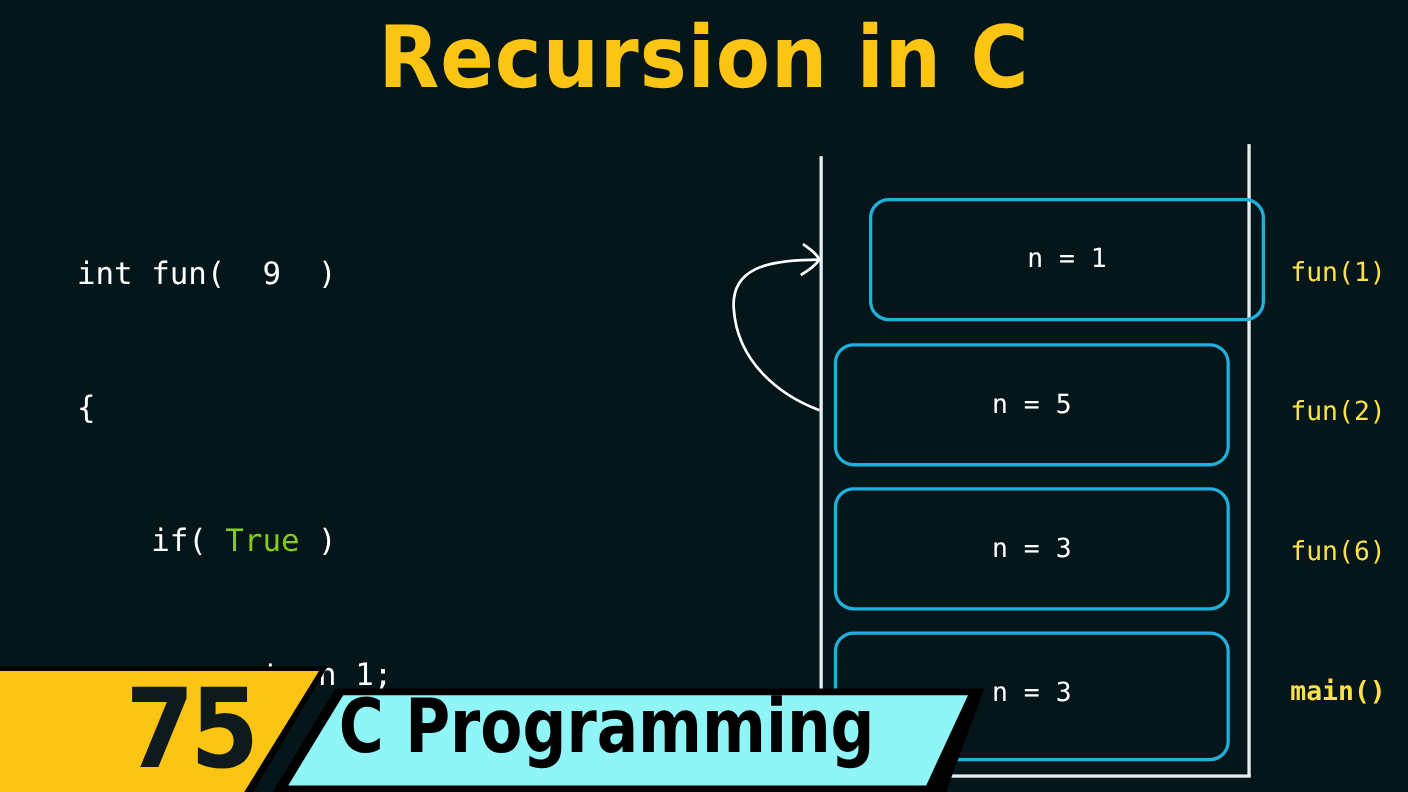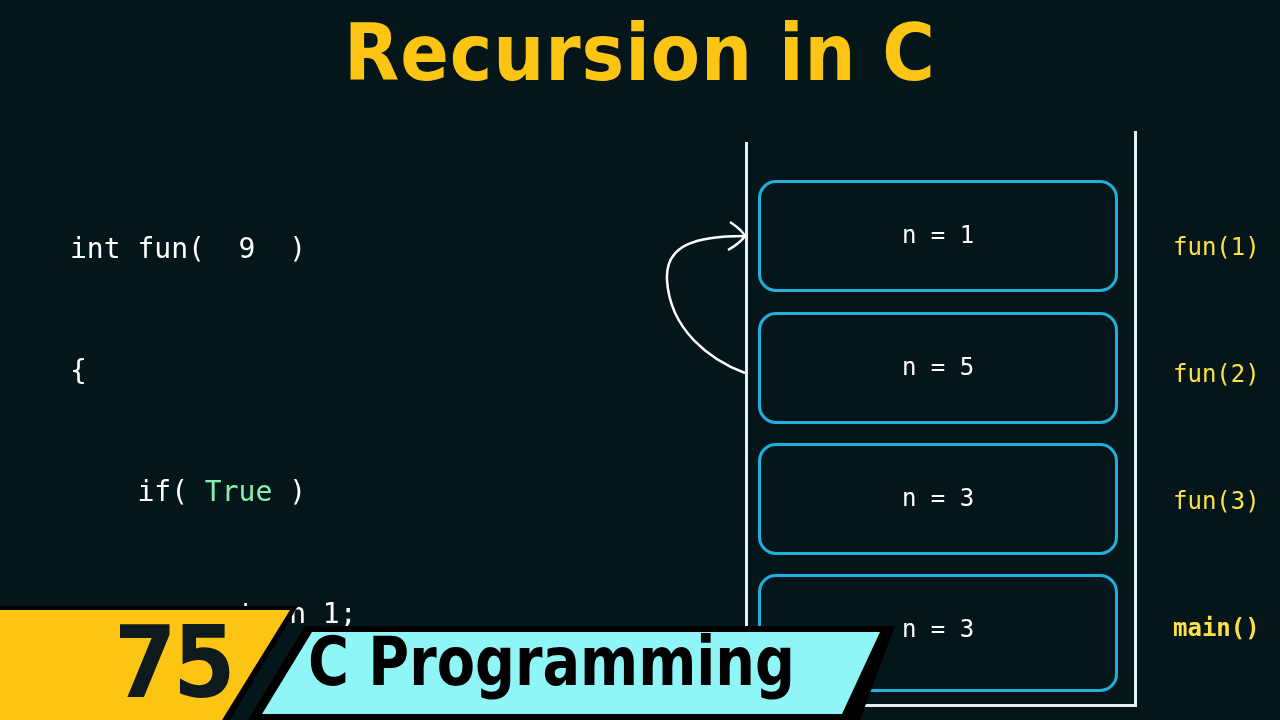--- a/index.html
+++ b/index.html
@@ -14,21 +14,21 @@
       font-size:78px; letter-spacing:1px;
       color:#fcc514;
       transform:scaleX(0.92);
     }
     .code {
       position:absolute; left:70px; top:148px;
       color:#ffffff; font-size:28px; line-height:40.5px;
       white-space:pre;
     }
     .code .line { height:40.5px; }
-    .code .green { color:#86efac; }
+    .code .green { color:#84cc16; }
     .stack-wall {
       position:absolute; background:#e8eef0; width:3px;
     }
     .stack-bottom {
       position:absolute; background:#e8eef0; height:3px;
     }
     .frame {
       position:absolute; left:758px; width:360px; height:112px;
       border:3px solid #1fb0dc; border-radius:18px; box-sizing:border-box;
       color:#ffffff; font-size:24px;
@@ -72,36 +72,36 @@
   
   
   
   
 </div>
 
 <div class="stack-wall" style="left:745px; top:142px; height:564px;"></div>
 <div class="stack-wall" style="left:1134px; top:131px; height:575px;"></div>
 <div class="stack-bottom" style="left:745px; top:704px; width:392px;"></div>
 
-<div class="frame" style="top:180px;">
+<div class="frame" style="top:180px;margin-left:32px;">
   <div class="val">n = 1</div>
 </div>
 <div class="frame" style="top:312px;">
   <div class="val">n = 5</div>
 </div>
 <div class="frame" style="top:443px;">
   <div class="val">n = 3</div>
 </div>
 <div class="frame" style="top:574px; height:118px;">
   <div class="val">n = 3</div>
 </div>
 
 <div class="label" style="top:233px;">fun(1)</div>
 <div class="label" style="top:360px;">fun(2)</div>
-<div class="label" style="top:487px;">fun(3)</div>
+<div class="label" style="top:487px;">fun(6)</div>
 <div class="label" style="top:614px;font-weight:bold;">main()</div>
 
 <svg class="arrow" width="100" height="170" viewBox="0 0 100 170">
   <path d="M90 163 C 55 150, 15 120, 12 70 C 10 35, 40 26, 90 26" fill="none" stroke="#ffffff" stroke-width="2.5"></path>
   <path d="M75 12 C 84 18, 88 22, 90 26 C 86 32, 80 36, 73 40" fill="none" stroke="#ffffff" stroke-width="2.5"></path>
 </svg>
 
 <svg style="position:absolute; left:0; top:596px;" width="900" height="124" viewBox="0 0 900 124">
   <polygon points="0,124 0,10 298,10 230,124" fill="#000000"></polygon>
   <polygon points="0,124 0,14 290,14 222,124" fill="#fcc514"></polygon>

